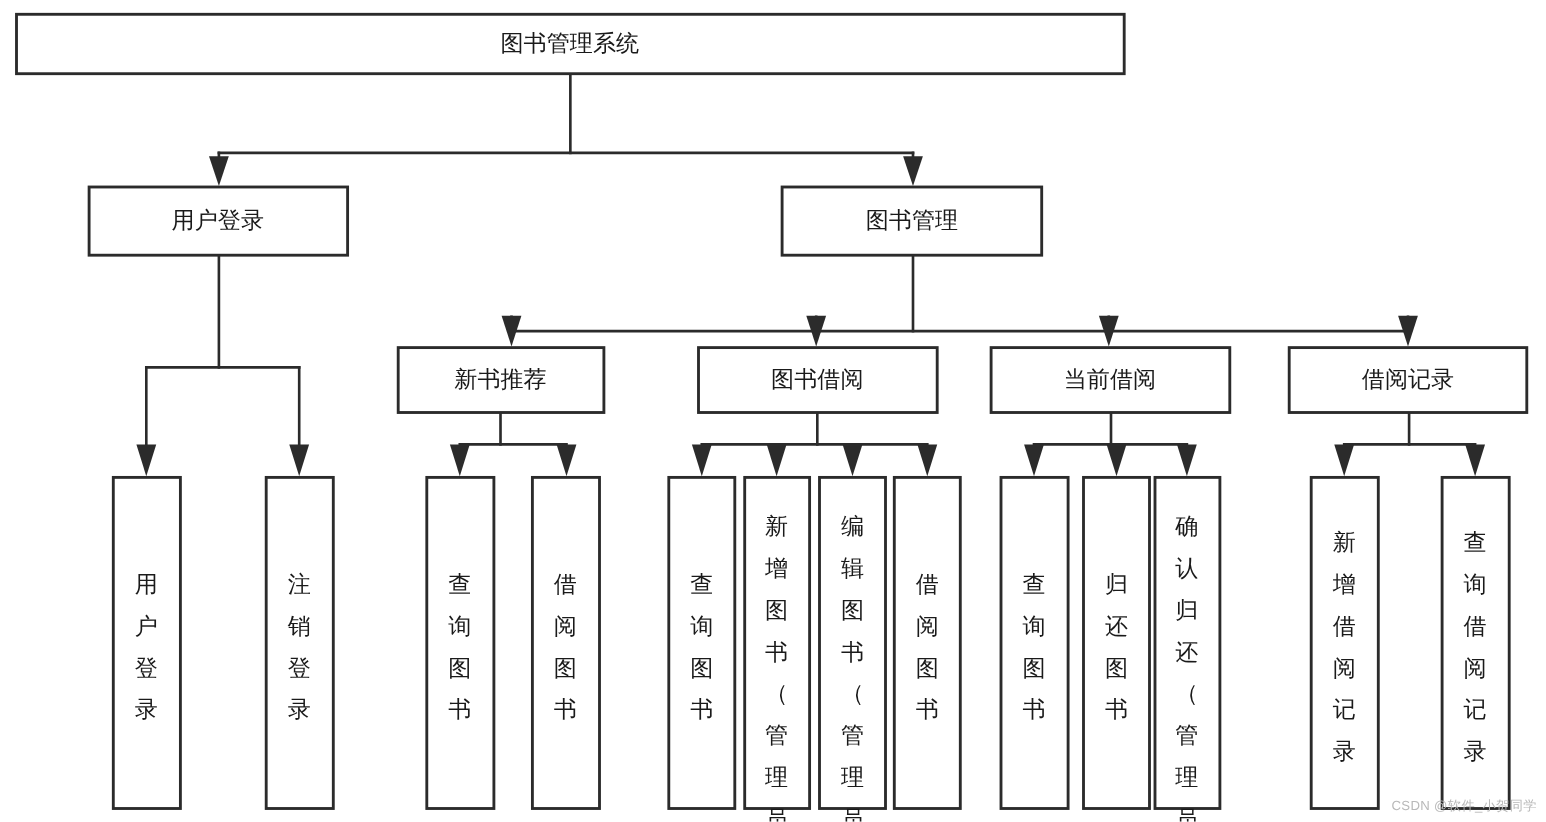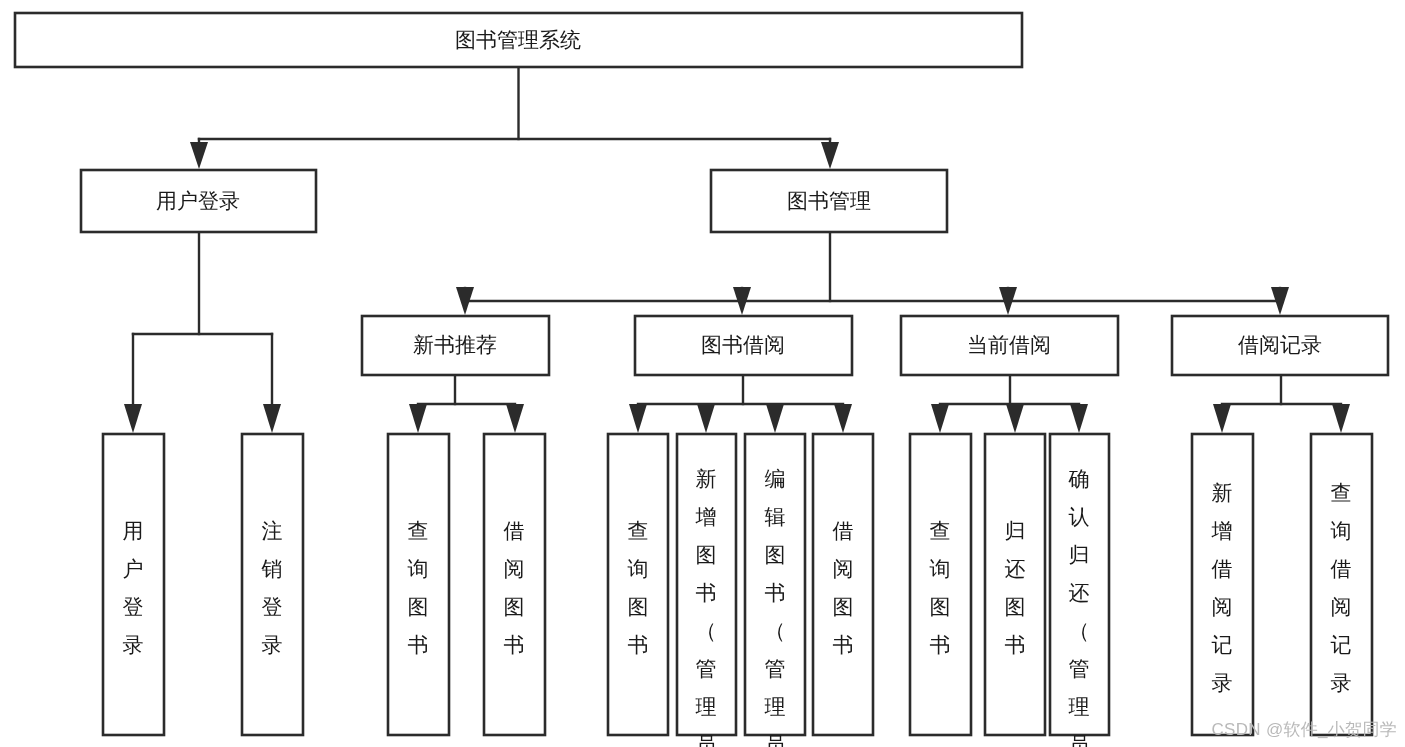--- a/index.html
+++ b/index.html
@@ -53,21 +53,21 @@
     font-size: 21px;
     fill: #1a1a1a;
     text-anchor: middle;
     white-space: pre;
   }
   .watermark {
     position: absolute;
     right: 8px;
     bottom: 6px;
     font-family: "Liberation Sans", "DejaVu Sans", sans-serif;
-    font-size: 17px;
+    font-size: 12px;
     color: #b9b9b9;
     letter-spacing: 0.3px;
     user-select: none;
     white-space: nowrap;
   }
 </style>
 </head>
 <body>
 
 <div id="stage">

